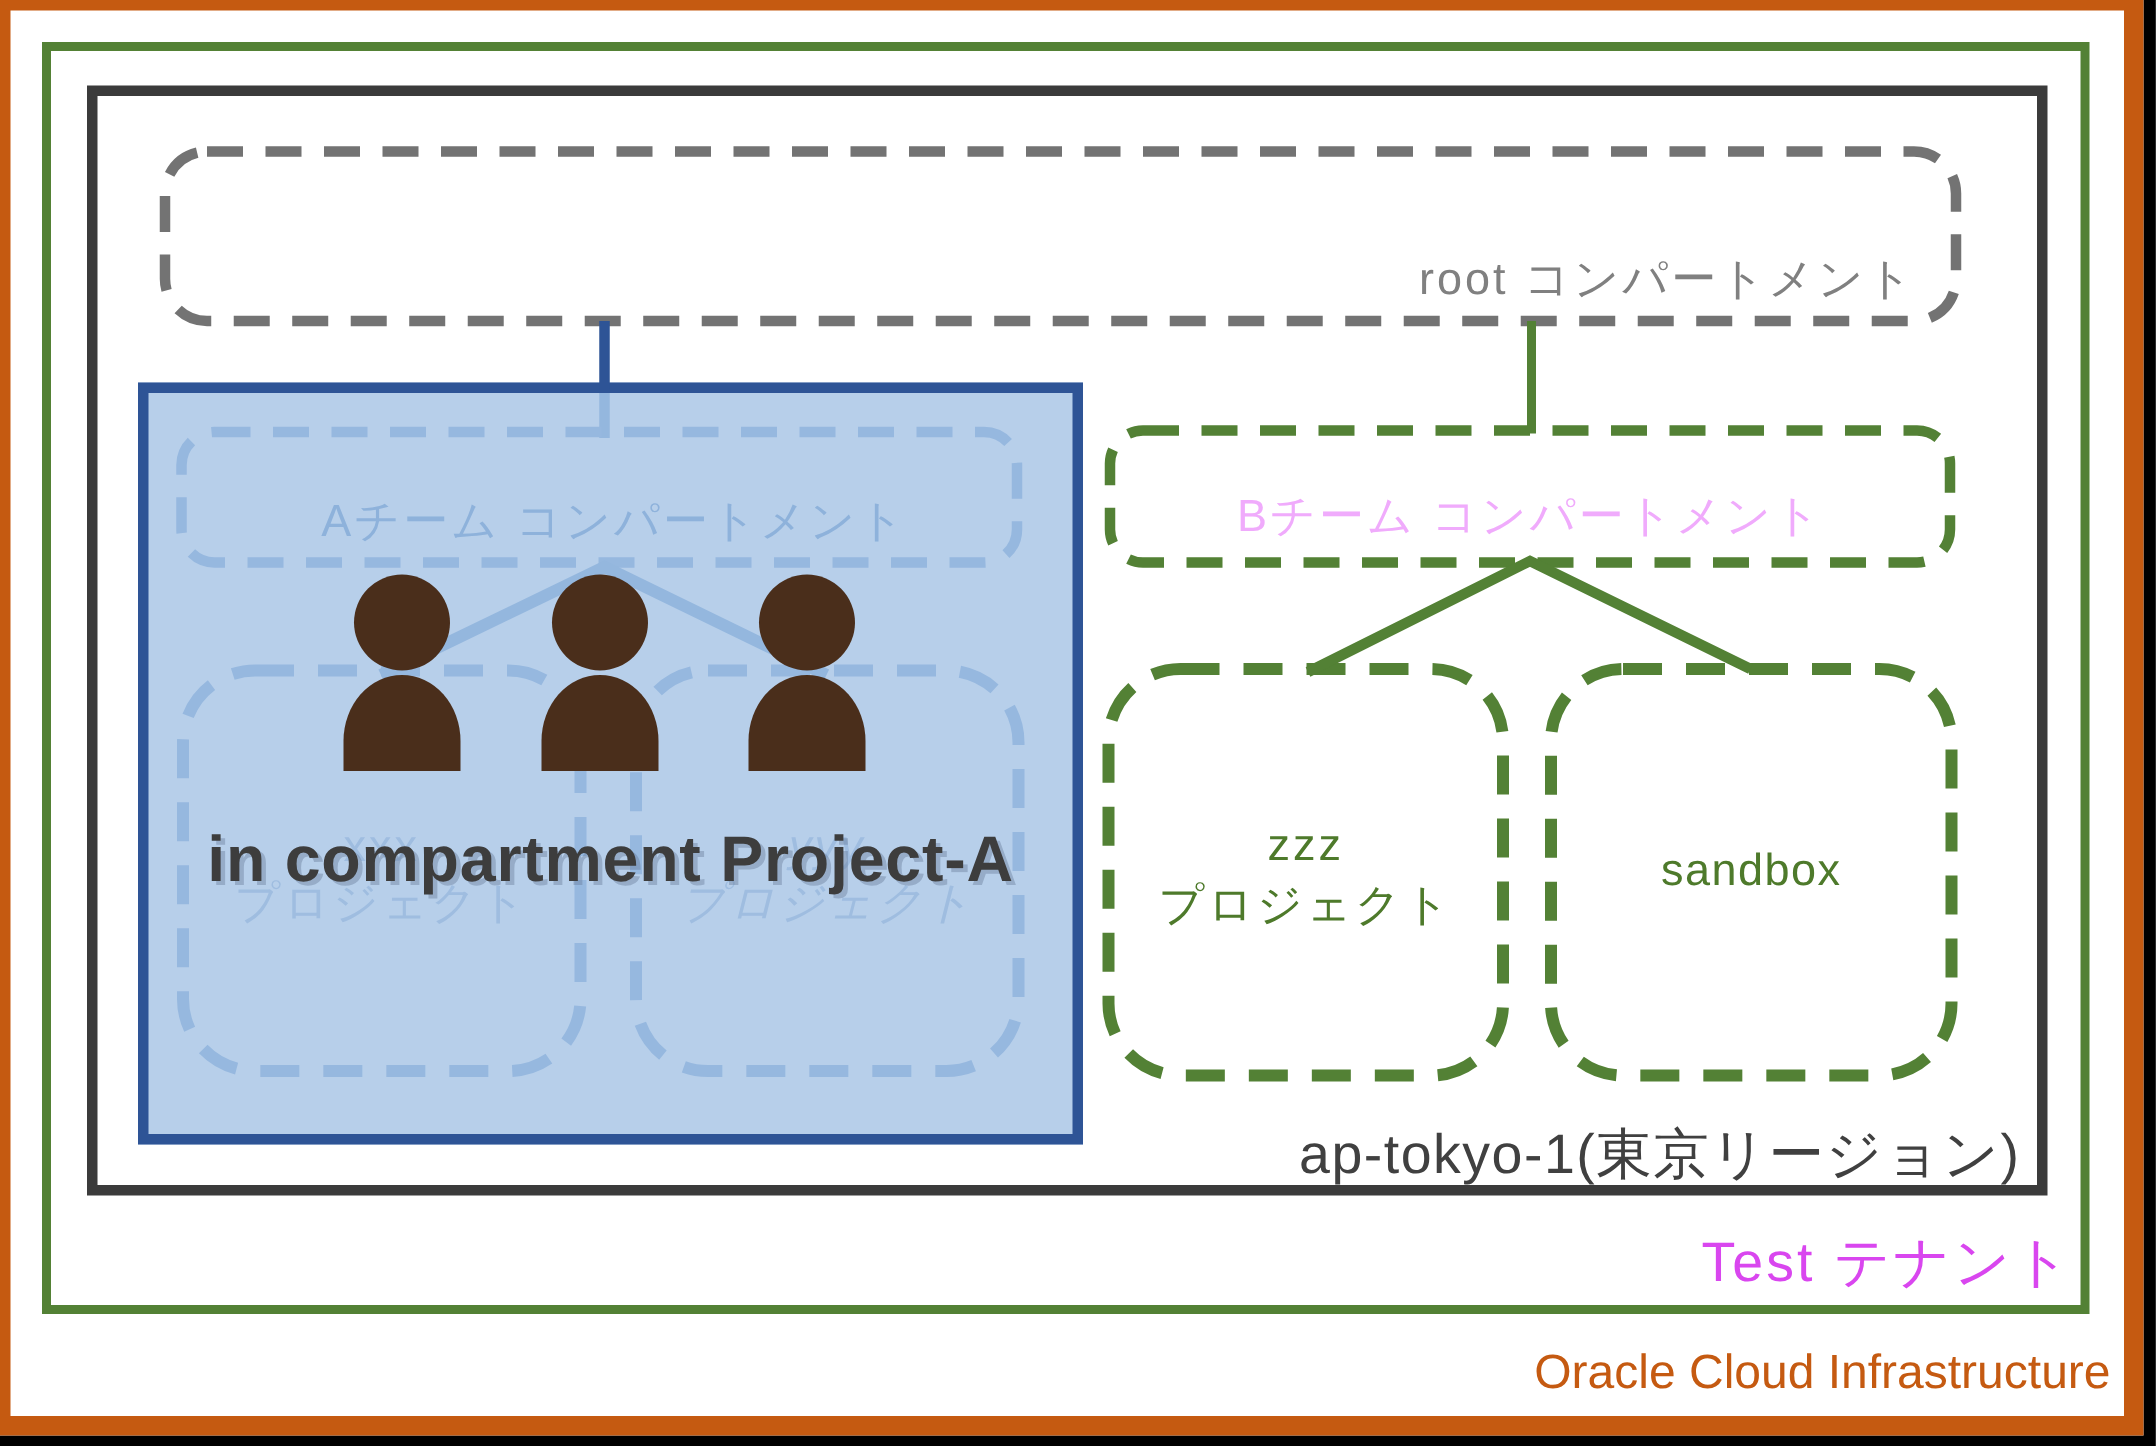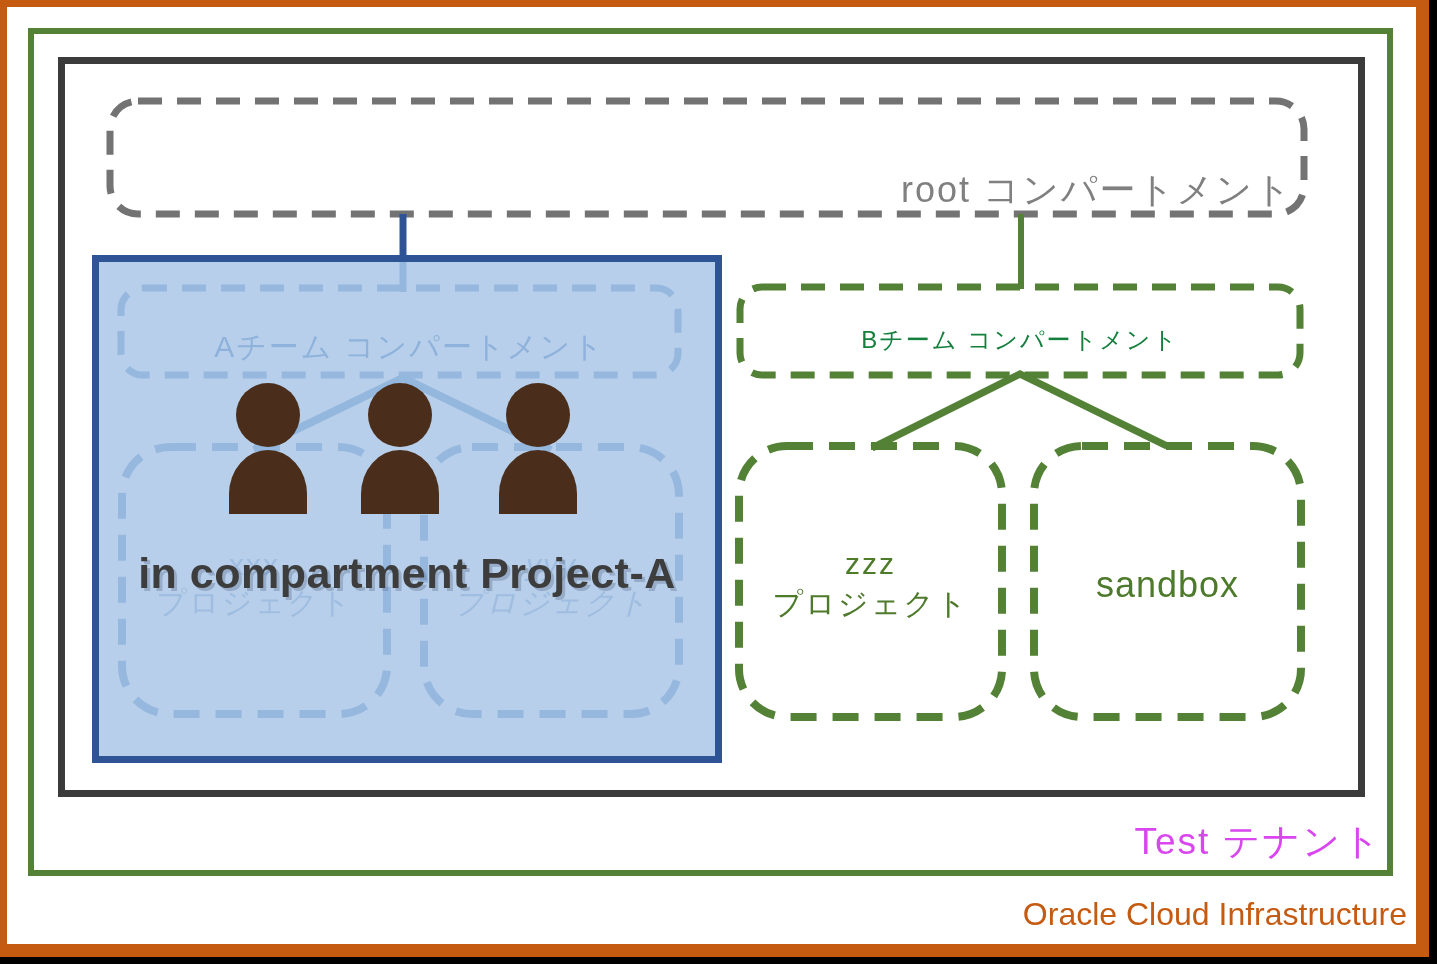--- a/index.html
+++ b/index.html
@@ -12,28 +12,28 @@
   .oci-frame{left:0;top:0;width:1429px;height:957px;border:7px solid #C55A11;
              border-right-width:13px;border-bottom-width:13px;background:#fff;}
   .tenant-frame{left:28px;top:28px;width:1365px;height:848px;border:6px solid #538135;background:#fff;}
   .region-frame{left:58px;top:57px;width:1307px;height:740px;border:7px solid #3B3B3B;background:#fff;}
   
   .team-a-box{left:92px;top:255px;width:630px;height:508px;border:7px solid #2E5496;background:#B7CFEA;}
   
   svg.overlay{position:absolute;left:0;top:0;width:1437px;height:964px;pointer-events:none;}
   
   .lbl{position:absolute;white-space:nowrap;}
-  .root-lbl{top:166px;right:144px;font-size:36px;color:#808080;letter-spacing:2px;}
+  .root-lbl{top:166px;right:160px;font-size:30px;color:#808080;letter-spacing:2px;}
   .team-a-lbl{left:131px;width:557px;top:327px;text-align:center;font-size:30px;color:#8EB2DB;letter-spacing:2px;}
-  .team-b-lbl{left:740px;width:560px;top:324px;text-align:center;font-size:24px;color:#15803d;letter-spacing:2px;}
+  .team-b-lbl{left:740px;width:560px;top:324px;text-align:center;font-size:30px;color:#f0abfc;letter-spacing:2px;}
   .proj-lbl{text-align:center;font-size:30px;line-height:38px;letter-spacing:2px;}
   .proj-xxx-lbl{left:122px;width:265px;top:546px;color:#9FBDE0;}
   .proj-yyy-lbl{left:424px;width:255px;top:546px;color:#9FBDE0;font-style:italic;}
   .proj-zzz-lbl{left:739px;width:263px;top:544px;line-height:40px;color:#4E7A2B;}
-  .sandbox-lbl{left:1034px;width:267px;top:564px;text-align:center;font-size:36px;color:#4E7A2B;letter-spacing:1px;}
+  .sandbox-lbl{left:1034px;width:267px;top:564px;text-align:center;font-size:30px;color:#4E7A2B;letter-spacing:1px;}
   .annotation-lbl{
     left:92px;width:630px;top:549px;text-align:center;
     font-size:43px;font-weight:bold;color:#3D3D3D;
     text-decoration-thickness:5px;text-underline-offset:7px;
     text-shadow:3px 3px 0 rgba(100,120,150,0.40);
     letter-spacing:0.5px;
   }
   .region-lbl{top:745px;right:90px;font-size:37px;color:#404040;letter-spacing:1px;}
   .tenant-lbl{top:817px;right:55px;font-size:37px;color:#d946ef;letter-spacing:2px;}
   .oci-lbl{top:896px;right:30px;font-size:32px;color:#C55A11;}
@@ -108,18 +108,19 @@
 
   <div class="lbl team-b-lbl">Bチーム コンパートメント</div>
 
   <div class="lbl proj-lbl proj-zzz-lbl">
     <div>zzz</div>
     <div>プロジェクト</div>
   </div>
 
   <div class="lbl sandbox-lbl">sandbox</div>
 
+  <div class="lbl region-lbl">ap-tokyo-1(東京リージョン)</div>
 
   <div class="lbl tenant-lbl">Test テナント</div>
 
   <div class="lbl oci-lbl">Oracle Cloud Infrastructure</div>
 
 </div>
 
 </body></html>

